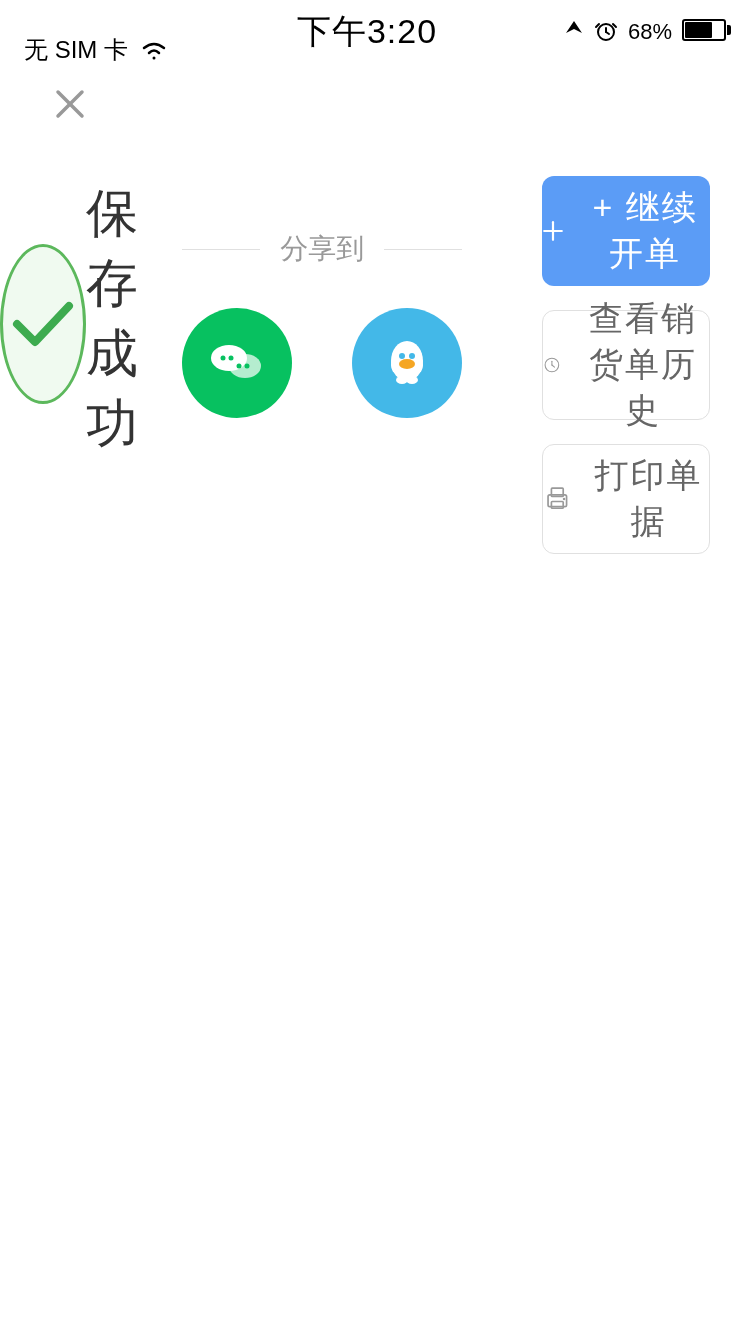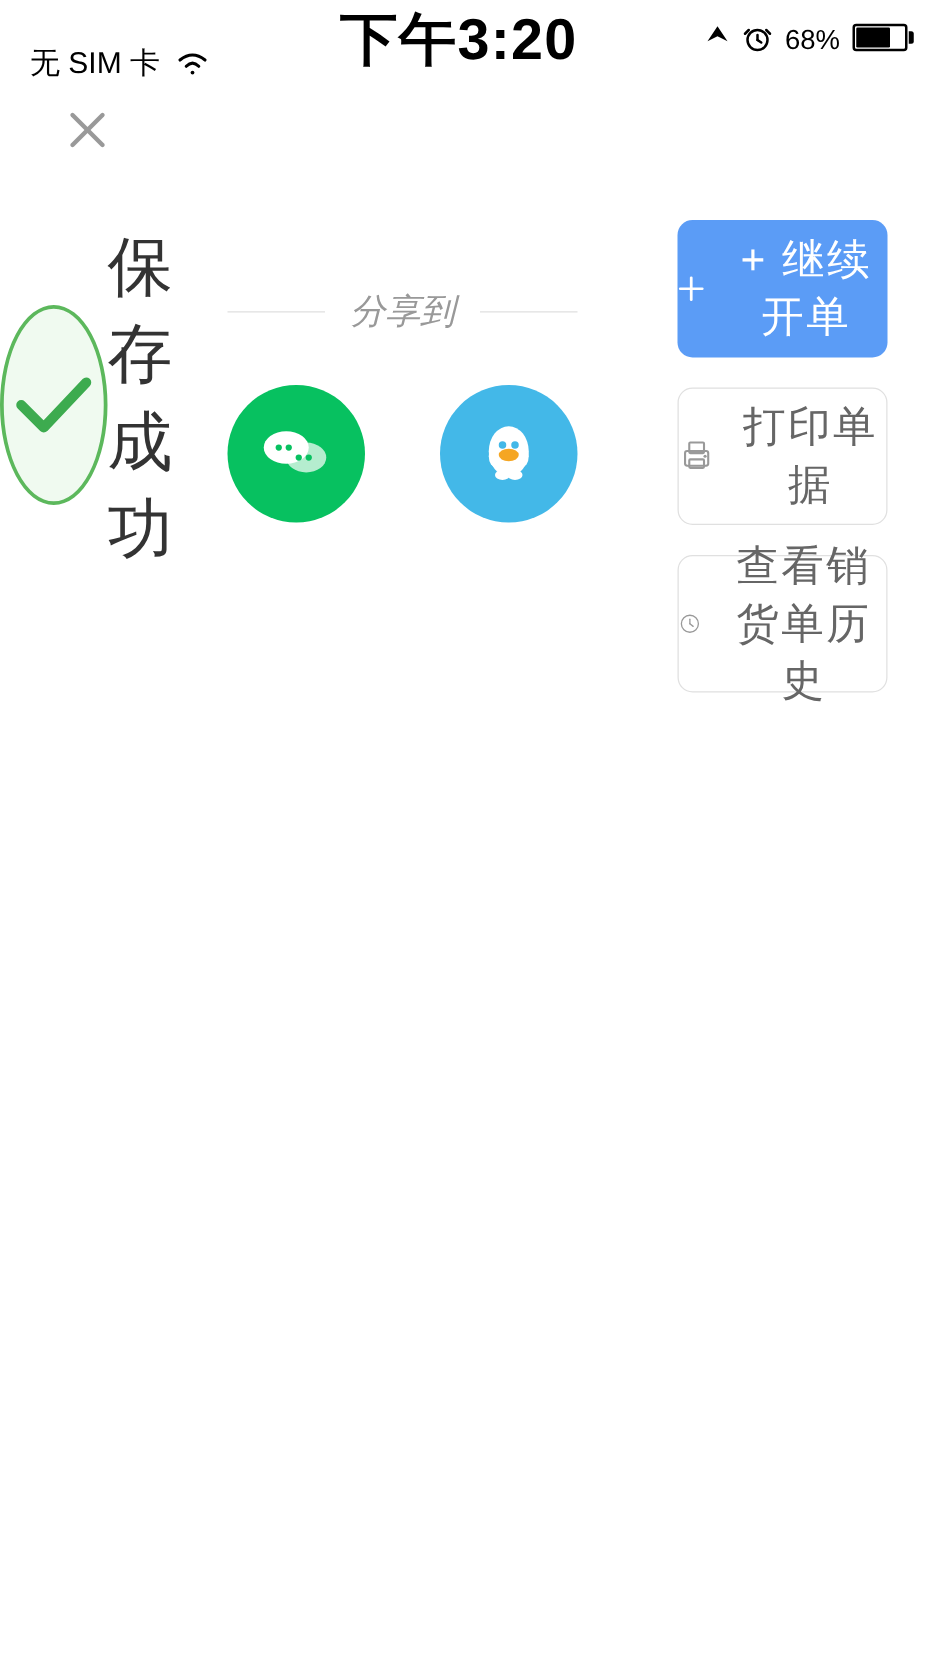--- a/index.html
+++ b/index.html
@@ -28,22 +28,22 @@
 
     .status-left {
       display: flex;
       align-items: center;
       gap: 10px;
       font-size: 24px;
       margin-top: 35px;
     }
 
     .status-center {
-      font-size: 46px;
-      font-weight: 700;
+      font-size: 34px;
+      font-weight: 400;
       letter-spacing: 1px;
     }
 
     .status-right {
       display: flex;
       align-items: flex-start;
       gap: 10px;
       font-size: 22px;
     }
 
@@ -98,21 +98,20 @@
       color: #333333;
       margin-bottom: 60px;
       letter-spacing: 4px;
     }
 
     
     .share-section {
       width: 100%;
       padding: 0 40px;
       margin-bottom: 50px;
-      font-style: italic;
     }
 
     .share-divider {
       display: flex;
       align-items: center;
       gap: 20px;
       margin-bottom: 40px;
     }
 
     .share-divider::before,
@@ -318,30 +317,30 @@
     <button class="btn-primary">
       <svg width="30" height="30" viewBox="0 0 30 30">
         <line x1="15" y1="3" x2="15" y2="27" stroke="white" stroke-width="3" stroke-linecap="round"></line>
         <line x1="3" y1="15" x2="27" y2="15" stroke="white" stroke-width="3" stroke-linecap="round"></line>
       </svg>
       <span>+ 继续开单</span>
     </button>
 
     <button class="btn-secondary">
       <svg width="34" height="34" viewBox="0 0 34 34" fill="none">
+        <circle cx="17" cy="17" r="13" stroke="#999" stroke-width="2"></circle>
+        <line x1="17" y1="10" x2="17" y2="17" stroke="#999" stroke-width="2" stroke-linecap="round"></line>
+        <line x1="17" y1="17" x2="22" y2="21" stroke="#999" stroke-width="2" stroke-linecap="round"></line>
+      </svg>
+      <span>查看销货单历史</span>
+    </button>
+
+    <button class="btn-secondary">
+      <svg width="34" height="34" viewBox="0 0 34 34" fill="none">
         <rect x="6" y="12" width="22" height="14" rx="2" stroke="#999" stroke-width="2"></rect>
         <rect x="10" y="4" width="14" height="10" rx="1" fill="none" stroke="#999" stroke-width="2"></rect>
         <rect x="10" y="20" width="14" height="8" rx="1" fill="none" stroke="#999" stroke-width="2"></rect>
         <circle cx="25" cy="17" r="1.5" fill="#999"></circle>
       </svg>
       <span>打印单据</span>
     </button>
-
-    <button class="btn-secondary">
-      <svg width="34" height="34" viewBox="0 0 34 34" fill="none">
-        <circle cx="17" cy="17" r="13" stroke="#999" stroke-width="2"></circle>
-        <line x1="17" y1="10" x2="17" y2="17" stroke="#999" stroke-width="2" stroke-linecap="round"></line>
-        <line x1="17" y1="17" x2="22" y2="21" stroke="#999" stroke-width="2" stroke-linecap="round"></line>
-      </svg>
-      <span>查看销货单历史</span>
-    </button>
   </div>
 </div>
 
 </body></html>

